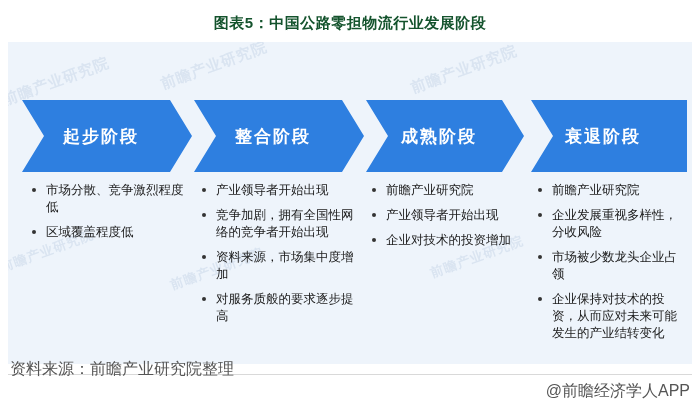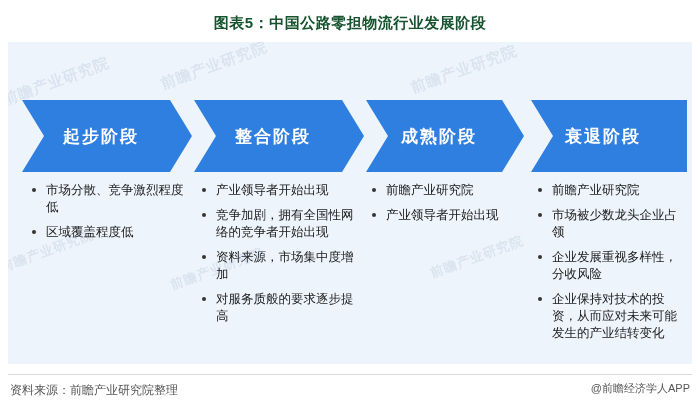--- a/index.html
+++ b/index.html
@@ -100,28 +100,28 @@
 
   
   .divider{
     position:absolute;
     left:8px;top:374px;
     width:684px;height:1px;
     background:#d9d9d9;
   }
   .source{
     position:absolute;
-    left:10px;top:382px;
-    font-size:12px;
+    left:10px;top:359px;
+    font-size:16px;
     color:#555555;
   }
   .credit{
     position:absolute;
     right:10px;top:381px;
-    font-size:11px;
+    font-size:16px;
     color:#555555;
   }
 </style>
 </head>
 <body>
 
 <div class="title">图表5：中国公路零担物流行业发展阶段</div>
 
 <div class="panel">
 
@@ -154,25 +154,26 @@
     </div>
     <div class="col c2">
       <div class="bullet">产业领导者开始出现</div>
       <div class="bullet">竞争加剧，拥有全国性网络的竞争者开始出现</div>
       <div class="bullet">资料来源，市场集中度增加</div>
       <div class="bullet">对服务质般的要求逐步提高</div>
     </div>
     <div class="col c3">
       <div class="bullet">前瞻产业研究院</div>
       <div class="bullet">产业领导者开始出现</div>
+      <div class="bullet">企业对技术的投资增加</div>
     </div>
     <div class="col c4">
       <div class="bullet">前瞻产业研究院</div>
+      <div class="bullet">企业发展重视多样性，分收风险</div>
       <div class="bullet">市场被少数龙头企业占领</div>
-      <div class="bullet">企业发展重视多样性，分收风险</div>
       <div class="bullet">企业保持对技术的投资，从而应对未来可能发生的产业结转变化</div>
     </div>
   </div>
 
 </div>
 
 <div class="divider"></div>
 <div class="source">资料来源：前瞻产业研究院整理</div>
 <div class="credit">@前瞻经济学人APP</div>
 

